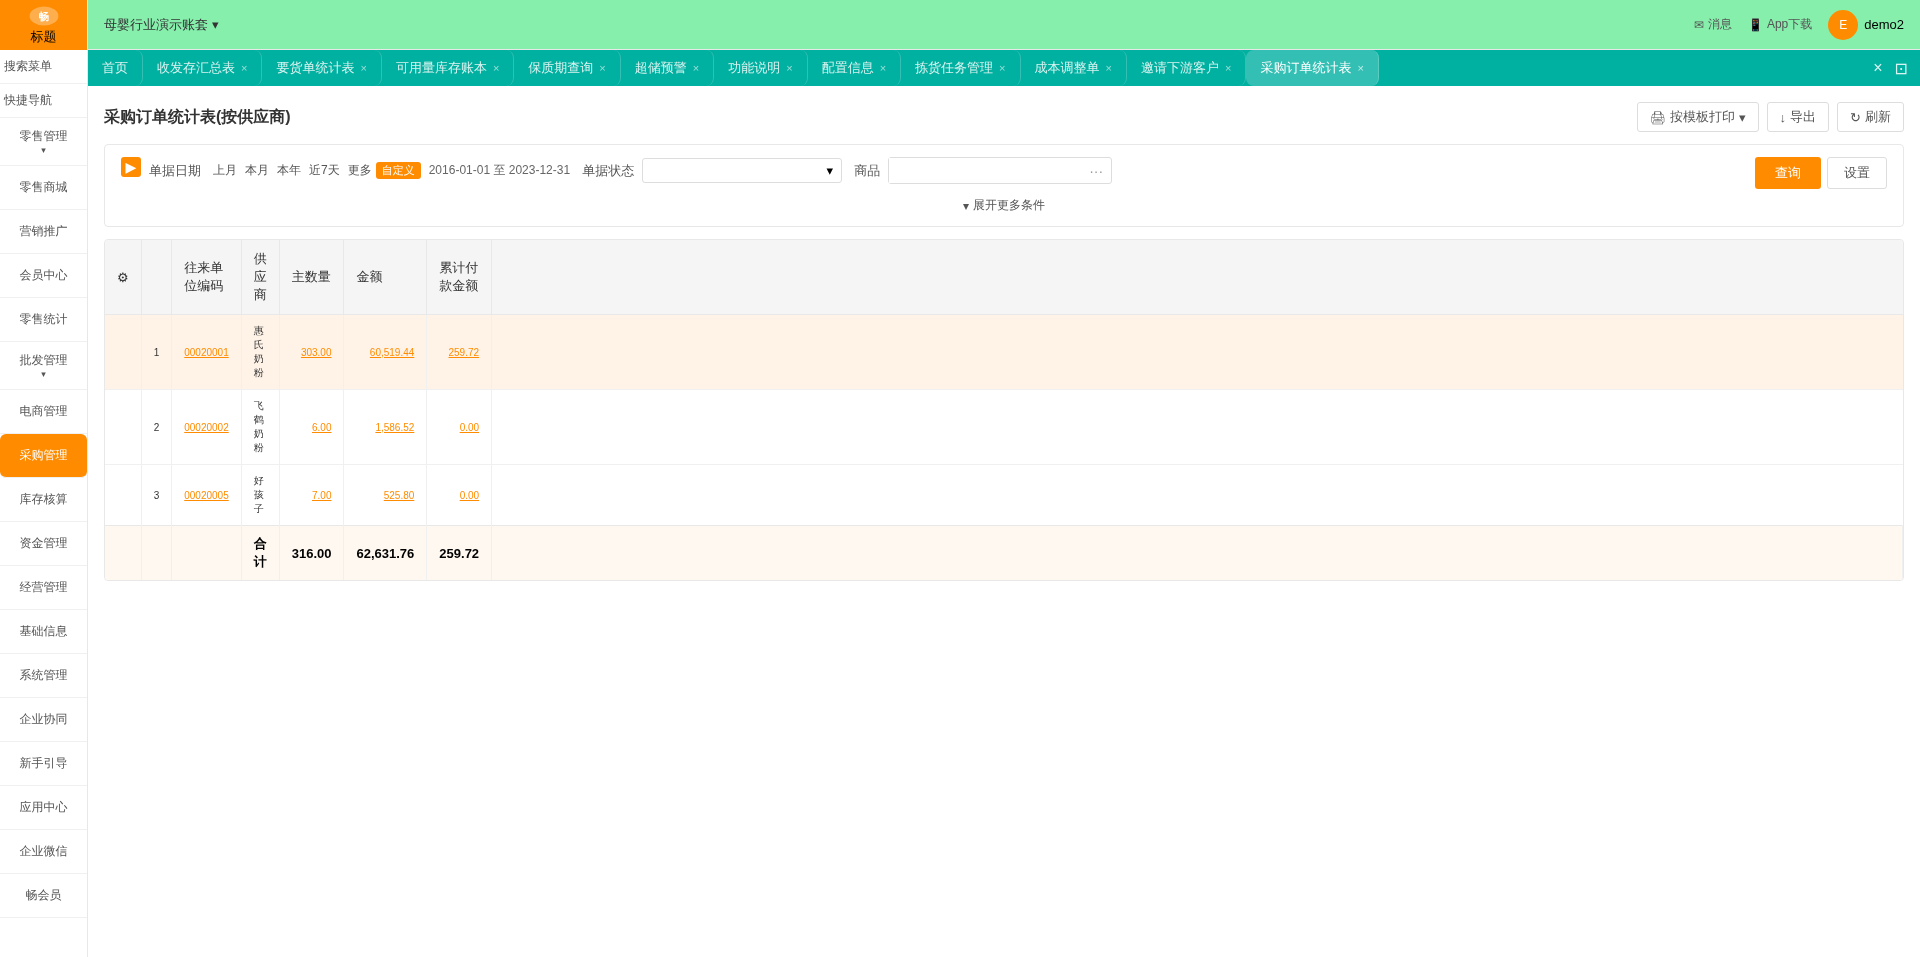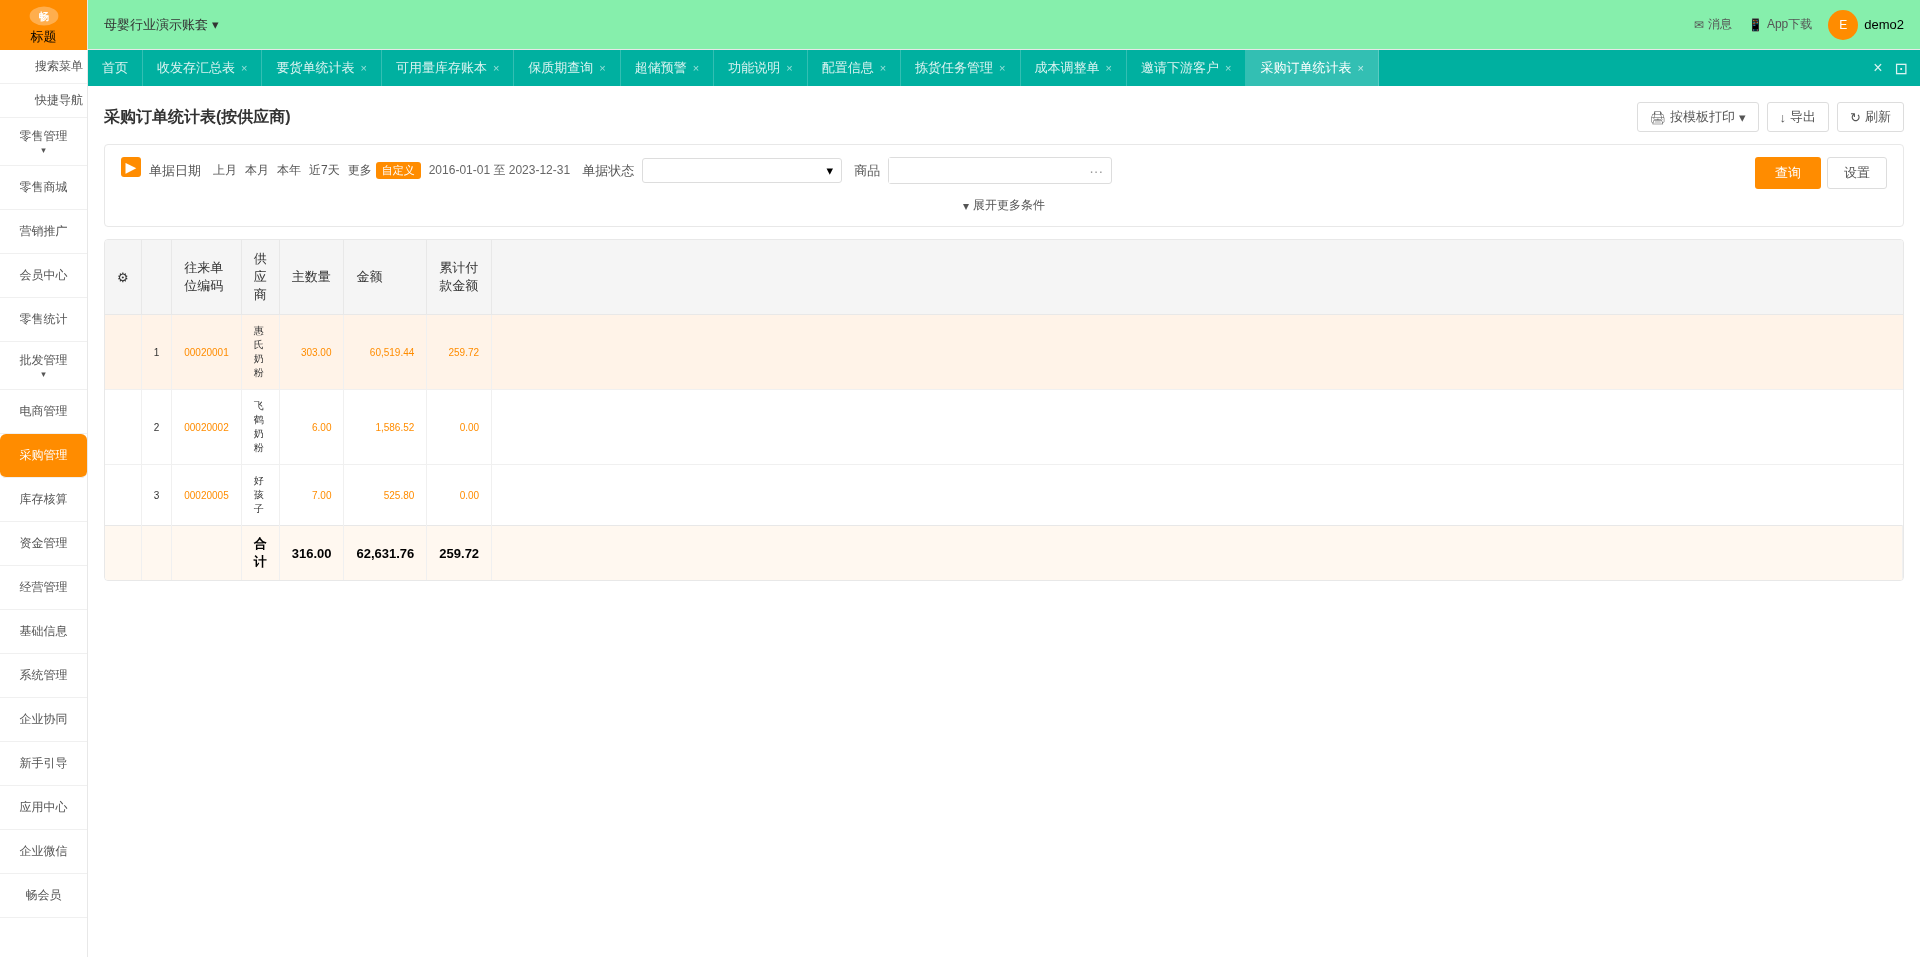--- a/index.html
+++ b/index.html
@@ -131,20 +131,21 @@
       align-items: center;
       padding: 0 14px;
       height: 36px;
       color: rgba(255,255,255,0.85);
       font-size: 13px;
       cursor: pointer;
       white-space: nowrap;
       border-right: 1px solid rgba(255,255,255,0.2);
       gap: 6px;
       flex-shrink: 0;
+      border-radius: 8px;
     }
     .nav-tab.active { background: rgba(255,255,255,0.2); color: #fff; font-weight: 500; }
     .nav-tab .close-btn { font-size: 11px; opacity: 0.7; }
     .nav-tabs-end {
       margin-left: auto;
       display: flex;
       align-items: center;
       padding: 0 8px;
       gap: 4px;
     }
@@ -352,20 +353,21 @@
     }
     tbody td {
       padding: 9px 12px;
       font-size: 10px;
       color: #333;
       border-right: 1px solid #f0f0f0;
     }
     tbody td:last-child { border-right: none; }
     .td-link {
       color: #ff8c00;
+      text-decoration: underline;
       cursor: pointer;
       margin-left: 24px;
     }
     .td-number {
       text-align: right;
     }
     .settings-col {
       width: 40px;
       text-align: center;
     }
@@ -376,21 +378,21 @@
       padding: 9px 12px;
       font-size: 13px;
       font-weight: 500;
       border-top: 1px solid #e8e8e8;
       border-right: 1px solid #f0f0f0;
     }
 
     
     .sidebar-search-item {
       padding: 8px 4px;
-      text-align: right;
+      text-align: left;
       font-size: 12px;
       color: #555;
       cursor: pointer;
       border-bottom: 1px solid #f0f0f0;
     }
 
     .filter-main-row {
       display: flex;
       align-items: flex-start;
       gap: 0;

